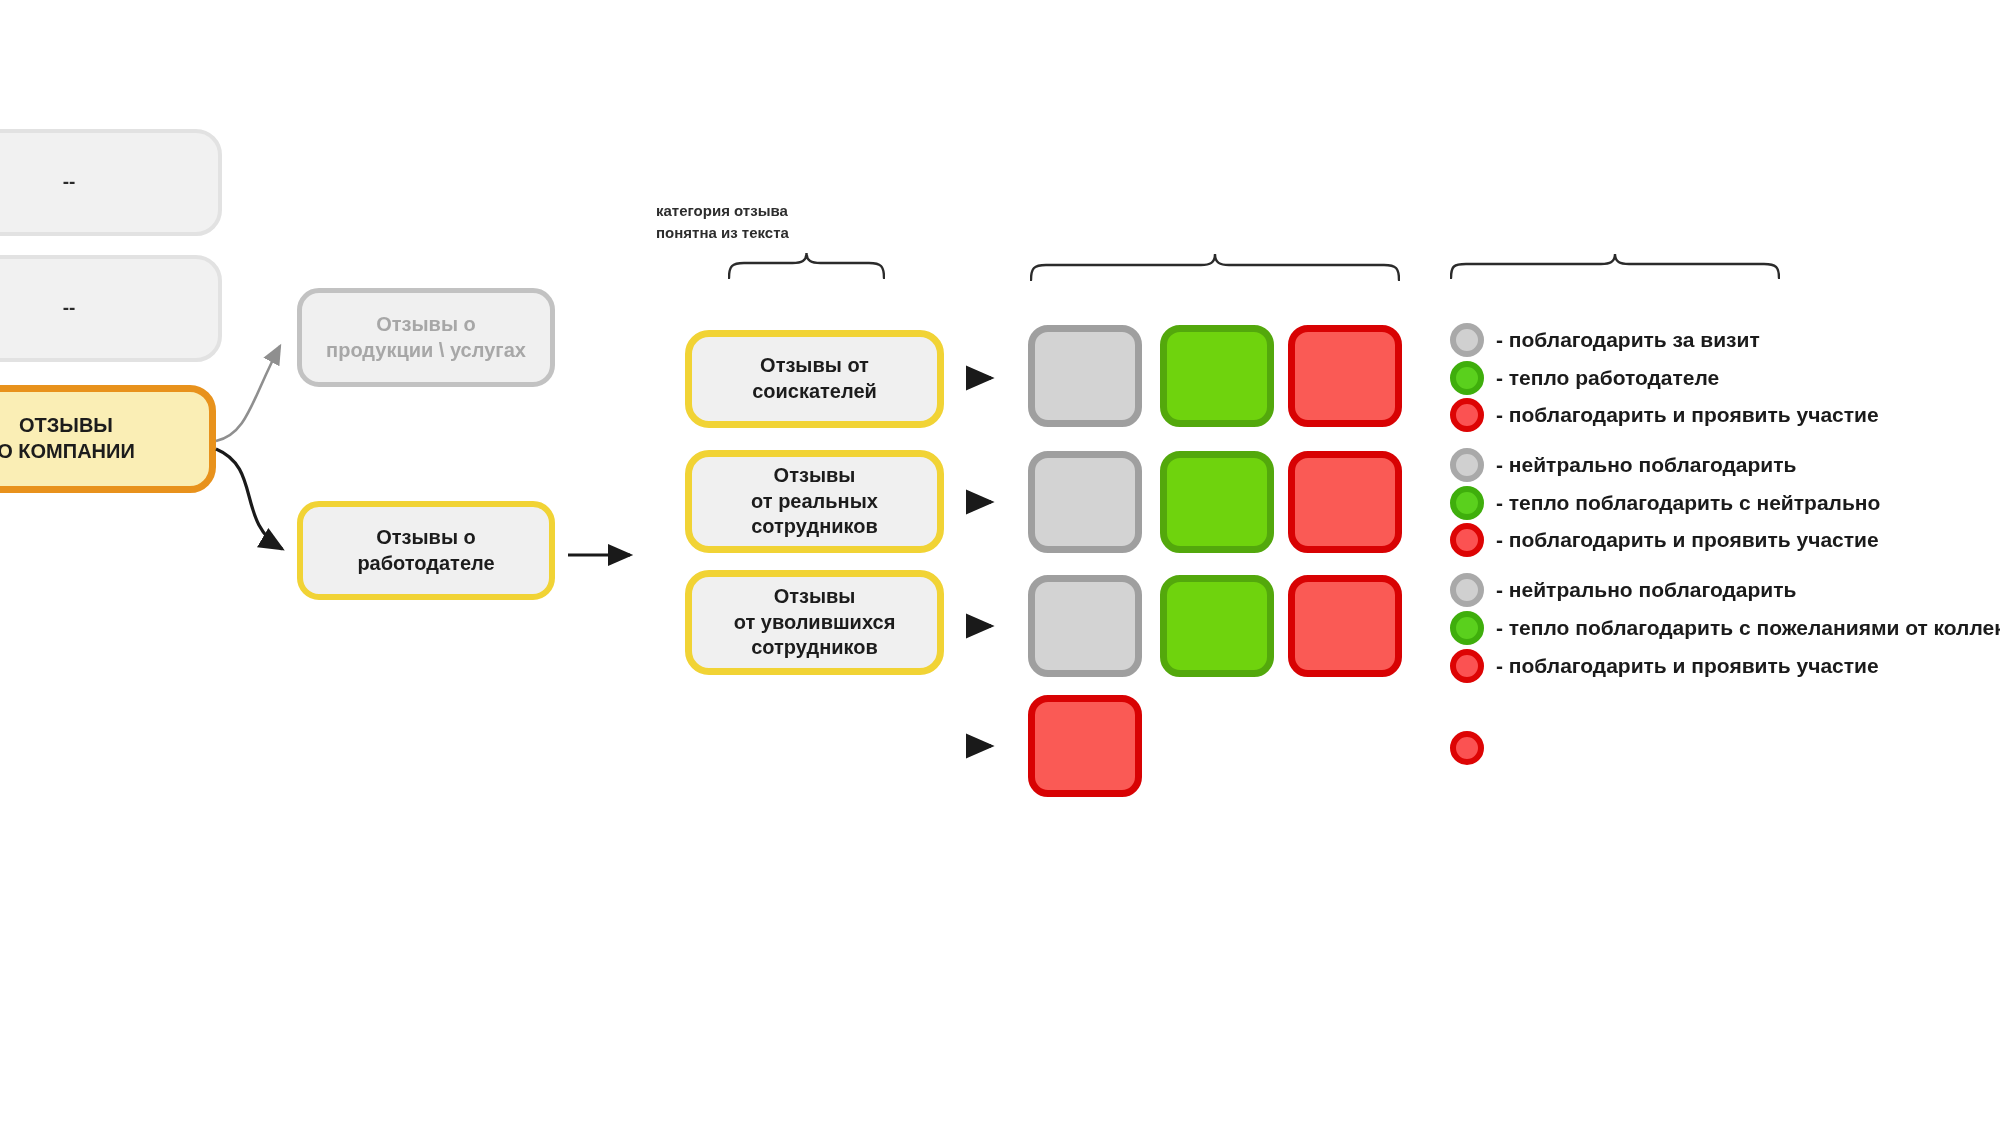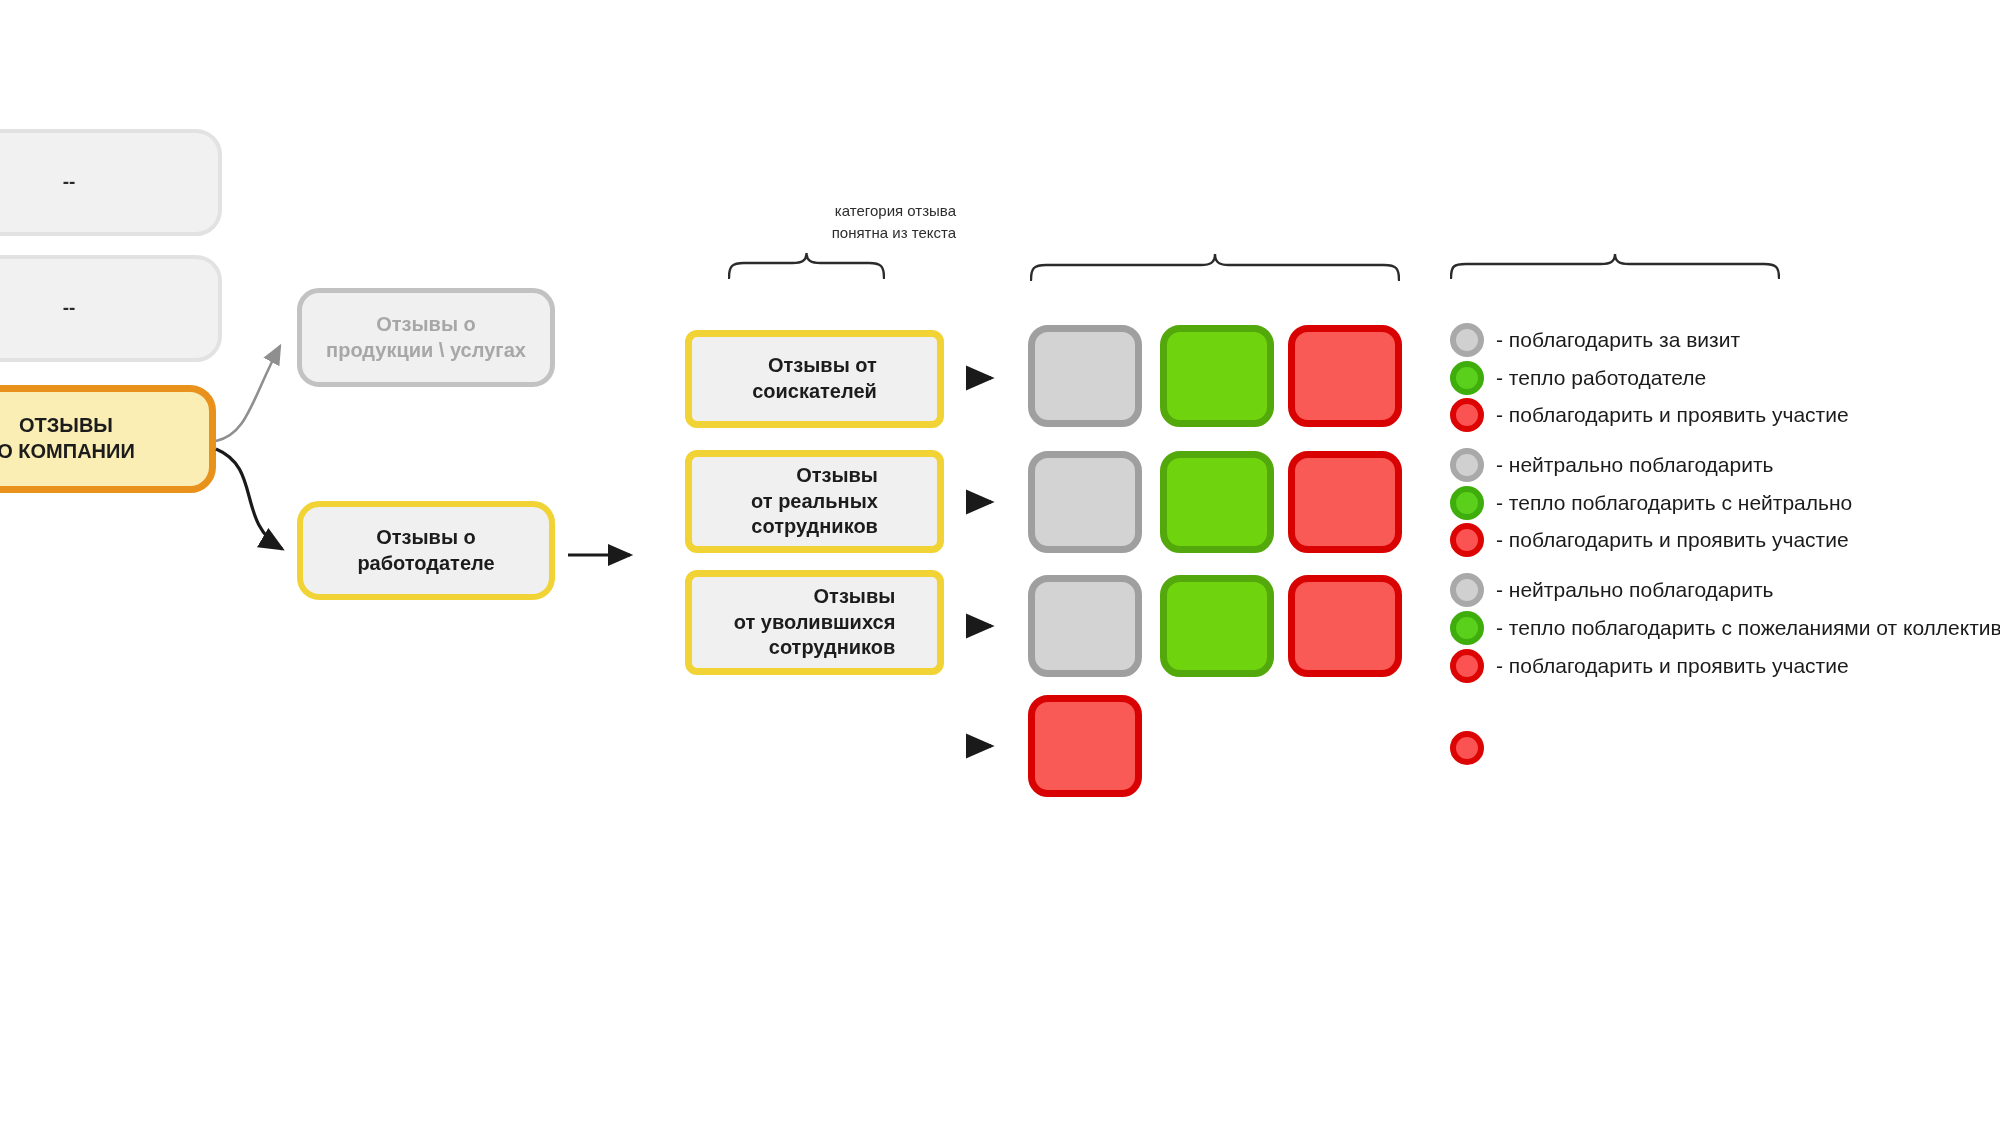--- a/index.html
+++ b/index.html
@@ -10,38 +10,38 @@
   .node{
     position:absolute;box-sizing:border-box;display:flex;align-items:center;justify-content:center;
     text-align:center;white-space:pre-line;font-weight:700;line-height:1.28;
   }
   
   .ph-box{left:-84px;width:306px;height:107px;background:#f1f1f1;border:4px solid #e2e2e2;border-radius:26px;font-size:19px;color:#2a2a2a;}
   .root-box{left:-84px;top:385px;width:300px;height:108px;background:#faeeb5;border:7px solid #e8921c;border-radius:26px;font-size:20px;}
   .products-box{left:297px;top:288px;width:258px;height:99px;background:#f0f0f0;border:5px solid #c2c2c2;border-radius:22px;font-size:20px;color:#a7a7a7;}
   .employer-box{left:297px;top:501px;width:258px;height:99px;background:#f0f0f0;border:6px solid #f1d335;border-radius:22px;font-size:20px;}
   
-  .cat-box{left:685px;width:259px;background:#f0f0f0;border:7px solid #f1d335;border-radius:12px;font-size:20px;text-align:right;}
+  .cat-box{left:685px;width:259px;background:#f0f0f0;border:7px solid #f1d335;border-radius:24px;font-size:20px;}
   
-  .col-header{position:absolute;top:200px;text-align:right;white-space:pre-line;font-size:15px;color:#2d2d2d;line-height:1.45;font-weight:400;}
+  .col-header{position:absolute;top:200px;text-align:left;white-space:pre-line;font-size:15px;color:#2d2d2d;line-height:1.45;font-weight:700;}
   
   .brace{position:absolute;}
   #connectors{position:absolute;left:0;top:0;pointer-events:none;}
   
   .sq{position:absolute;box-sizing:border-box;width:114px;height:102px;border-radius:20px;border:7px solid transparent;}
   .sq-grey{background:#d3d3d3;border-color:#9f9f9f;}
   .sq-green{background:#6fd30d;border-color:#53a80c;}
   .sq-red{background:#fa5a55;border-color:#d80203;}
   
   .legend-row{position:absolute;left:1450px;height:34px;display:flex;align-items:center;}
   .dot{box-sizing:border-box;width:34px;height:34px;border-radius:50%;border:6px solid transparent;flex:0 0 auto;}
   .dot-grey{border-color:#a9a9a9;background:#d0d0d0;}
   .dot-green{border-color:#3fae0c;background:#5ad01d;}
   .dot-red{border-color:#dd0404;background:#fb5252;}
-  .legend-label{margin-left:12px;font-size:21px;font-weight:400;white-space:nowrap;color:#1b1b1b;}
+  .legend-label{margin-left:12px;font-size:21px;font-weight:700;white-space:nowrap;color:#1b1b1b;}
 </style>
 </head>
 <body>
 
 <div id="canvas">
 
   <div class="node ph-box" style="top:129px">--</div>
   <div class="node ph-box" style="top:255px">--</div>
   <div class="node root-box">ОТЗЫВЫ
 О КОМПАНИИ</div>

